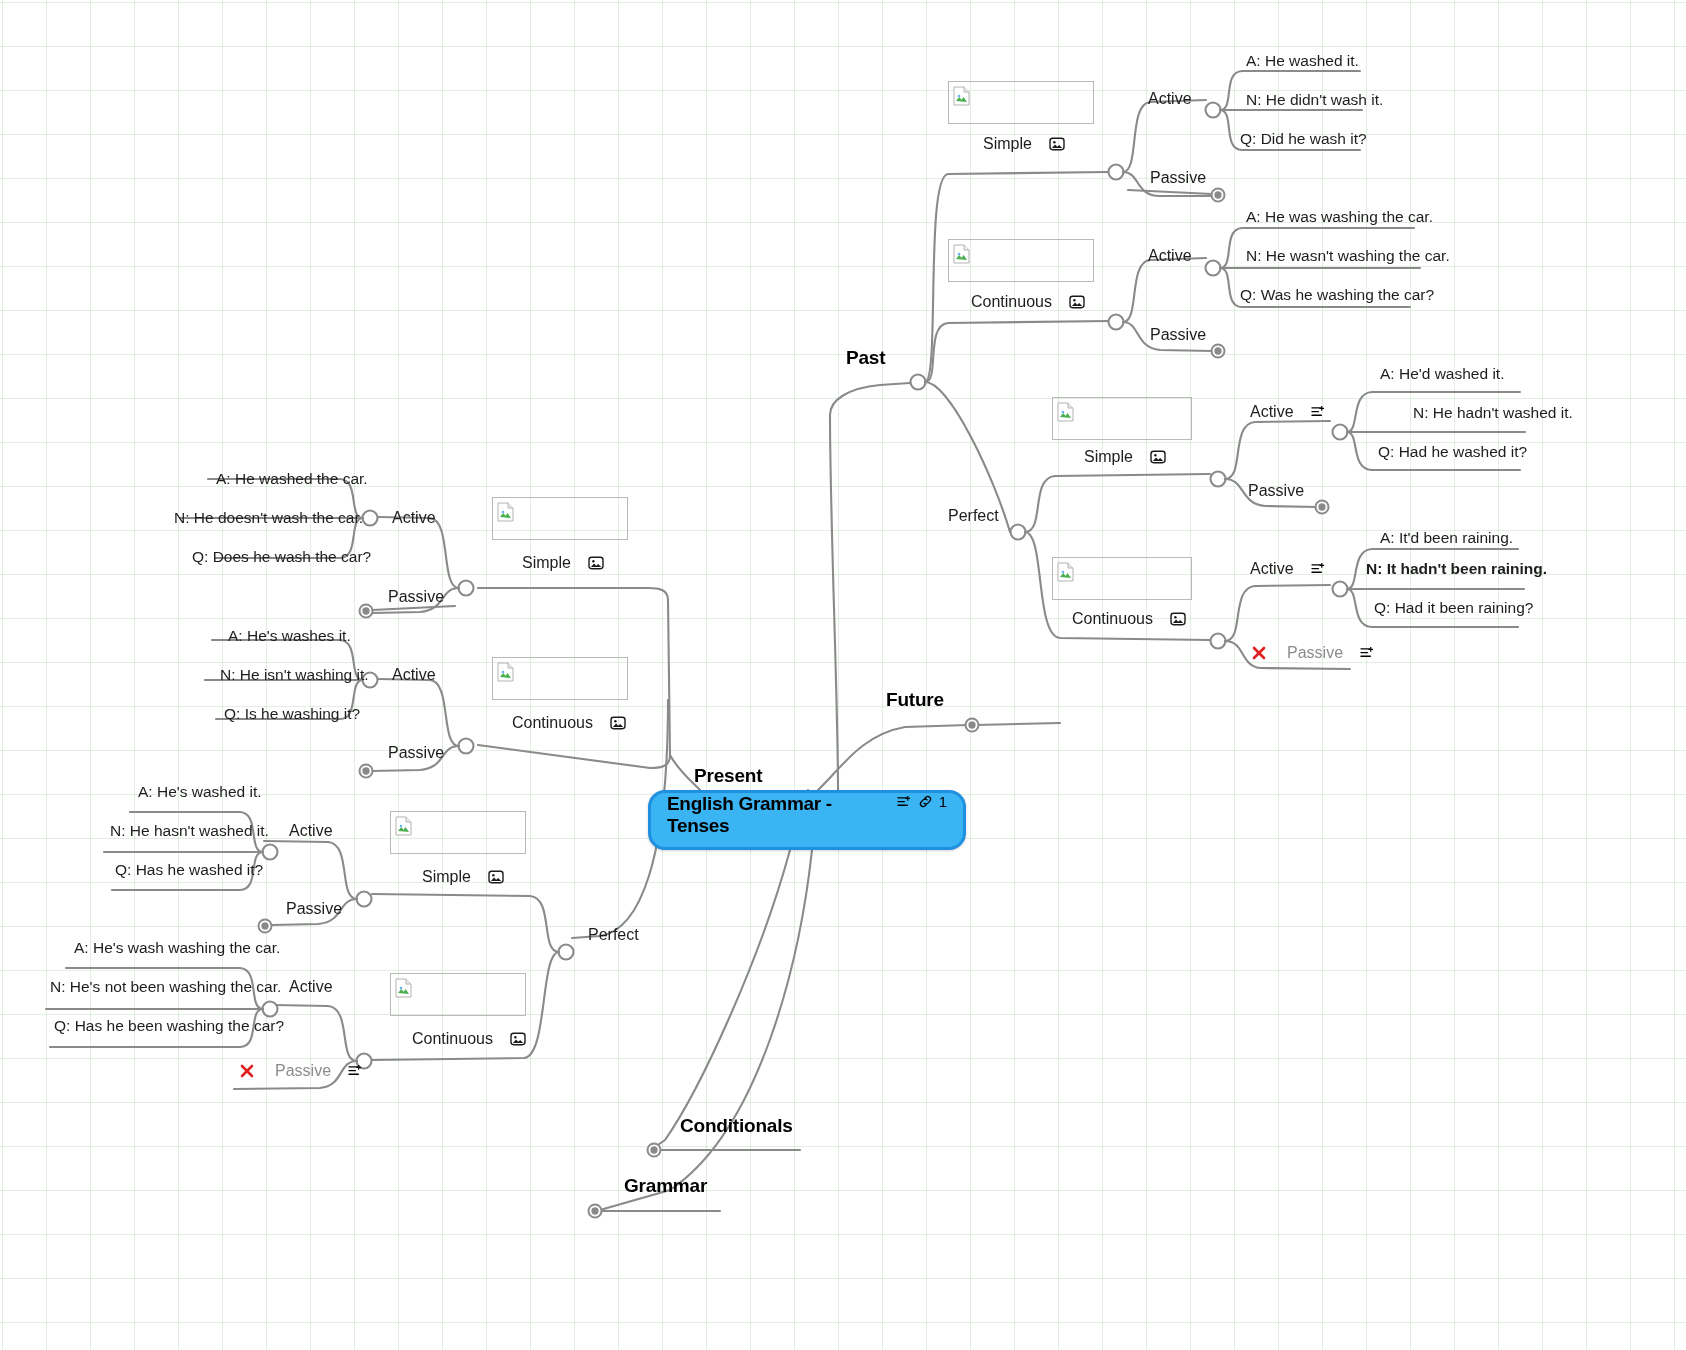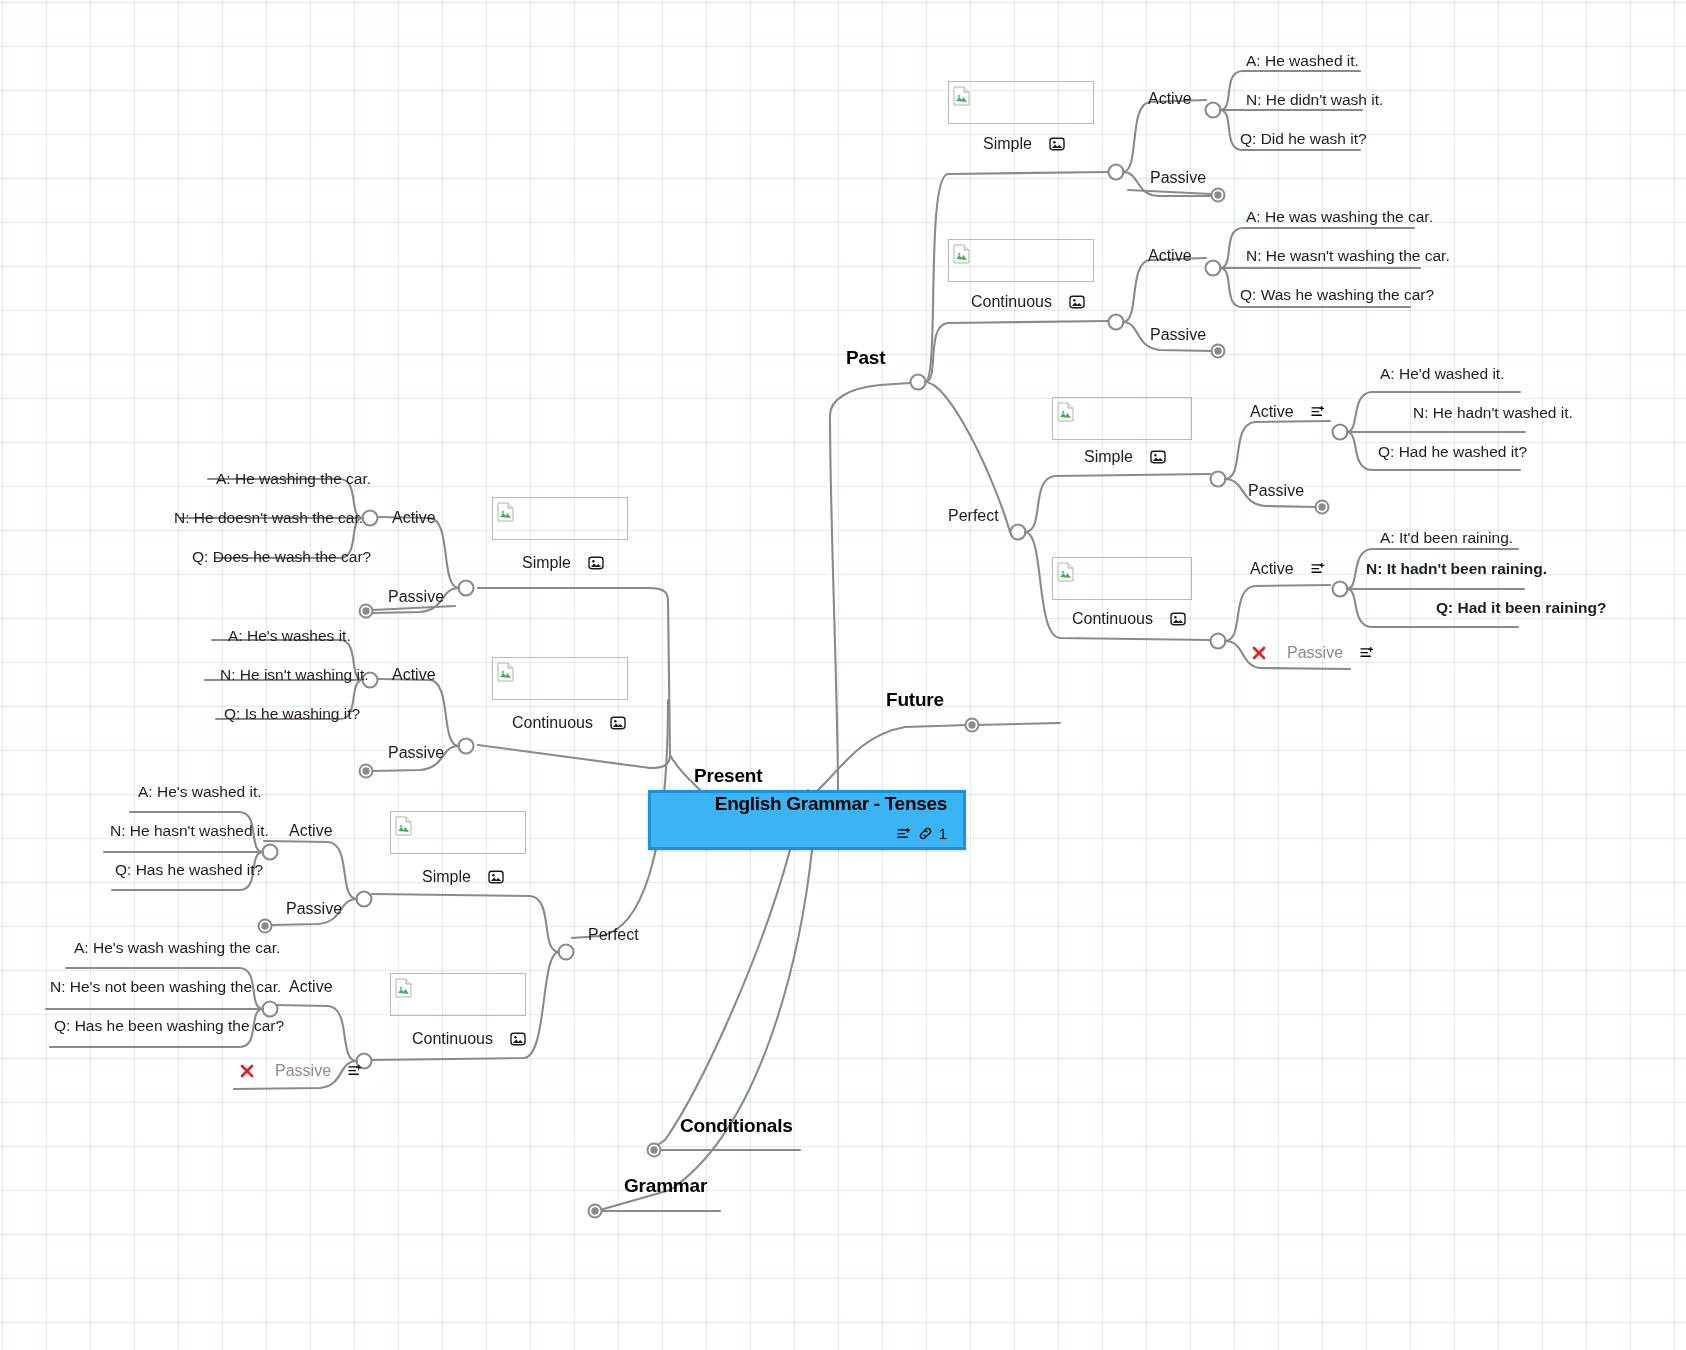--- a/index.html
+++ b/index.html
@@ -47,28 +47,27 @@
     color: #000000;
     letter-spacing: -0.2px;
   }
   .disabled { color: #8b8b8b; }
 
   
   #root-node {
     position: absolute;
     left: 648px; top: 790px;
     width: 318px; height: 60px;
-    border-radius: 0;
+    border-radius: 17px;
     background: #3ab4f2;
     border: 3px solid #1f8fe0;
     box-shadow: 0 1px 3px rgba(0,0,0,0.18);
-    display: flex; align-items: flex-end;
+    display: flex; align-items: flex-start;
     padding: 0 16px;
     gap: 10px;
-    flex-direction: column;
   }
   #root-label {
     font-size: 19px; font-weight: 700; color: #000;
     letter-spacing: -0.3px;
   }
   .root-icons { display: flex; align-items: center; gap: 6px; }
   .link-count { font-size: 15px; color: #000; }
 
   
   .icon { display: inline-block; vertical-align: middle; }
@@ -407,21 +406,21 @@
           </g>
           <g stroke="#000" stroke-width="1.3" stroke-linecap="round">
             <line x1="11.5" y1="0.5" x2="11.5" y2="4.5"></line>
             <line x1="9.5" y1="2.5" x2="13.5" y2="2.5"></line>
           </g>
         </svg>
     </span>
   </div>
   <div class="node leaf" style="left:1380px; top:522px;margin-top:8px;">A: It'd been raining.</div>
   <div class="node leaf" style="left:1366px; top:561px;font-weight:bold;">N: It hadn't been raining.</div>
-  <div class="node leaf" style="left:1436px; top:600px;font-weight:bold;">Q: Had it been raining?</div>
+  <div class="node leaf" style="left:1374px; top:600px;">Q: Had it been raining?</div>
 
   <div class="img-card" style="left:492px; top:497px; width:136px; height:43px;">
     <span class="broken">
       <svg viewBox="0 0 18 20" width="18" height="20">
           <path d="M1 1h10l5 5v13H1z" fill="#fff" stroke="#aaa" stroke-width="0.9"></path>
           <path d="M11 1v5h5" fill="#eee" stroke="#aaa" stroke-width="0.9"></path>
           <rect x="3" y="8" width="11" height="8" fill="#fff"></rect>
           <path d="M3 15l3.2-4 2.4 2.8L10.6 11 14 16z" fill="#4caf50"></path>
           <circle cx="6" cy="10" r="1.3" fill="#64b5f6"></circle>
         </svg>
@@ -432,21 +431,21 @@
     <span class="icon img-icon">
       <svg viewBox="0 0 18 16" width="16" height="14" fill="none">
           <rect x="1" y="1.5" width="16" height="13" rx="3" stroke="#1b1b1b" stroke-width="1.6"></rect>
           <circle cx="6" cy="6" r="1.4" fill="#1b1b1b"></circle>
           <path d="M3.2 12.5l3.6-4 2.4 2.7 2.3-2.2 3.4 3.5z" fill="#1b1b1b"></path>
         </svg>
     </span>
   </div>
   <div class="node mid" style="left:392px; top:510px;">Active</div>
   <div class="node mid" style="left:388px; top:589px;">Passive</div>
-  <div class="node leaf" style="left:216px; top:471px;">A: He washing the car.</div>
+  <div class="node leaf" style="left:216px; top:471px;">A: He washed the car.</div>
   <div class="node leaf" style="left:174px; top:510px;">N: He doesn't wash the car.</div>
   <div class="node leaf" style="left:192px; top:549px;">Q: Does he wash the car?</div>
 
   <div class="img-card" style="left:492px; top:657px; width:136px; height:43px;">
     <span class="broken">
       <svg viewBox="0 0 18 20" width="18" height="20">
           <path d="M1 1h10l5 5v13H1z" fill="#fff" stroke="#aaa" stroke-width="0.9"></path>
           <path d="M11 1v5h5" fill="#eee" stroke="#aaa" stroke-width="0.9"></path>
           <rect x="3" y="8" width="11" height="8" fill="#fff"></rect>
           <path d="M3 15l3.2-4 2.4 2.8L10.6 11 14 16z" fill="#4caf50"></path>

